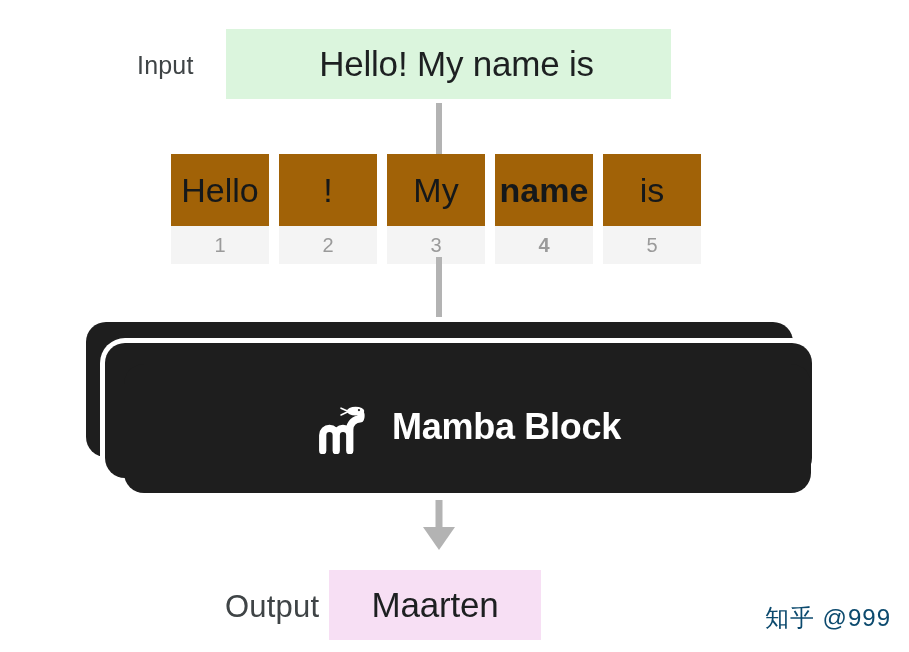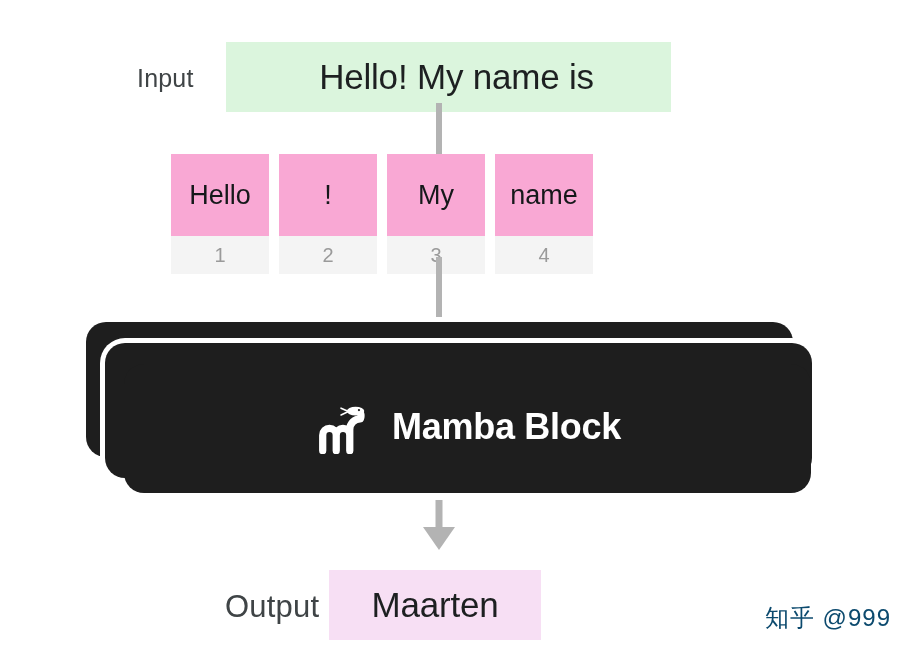--- a/index.html
+++ b/index.html
@@ -18,21 +18,21 @@
 
   .stage {
     position: absolute;
     inset: 0;
   }
 
   
   .input-row {
     position: absolute;
     left: 0;
-    top: 42px;
+    top: 29px;
     width: 811px;
     height: 70px;
     display: flex;
     align-items: center;
   }
   .input-label {
     position: absolute;
     left: 137px;
     top: 22px;
     font-size: 25px;
@@ -76,40 +76,40 @@
     top: 154px;
     display: flex;
     gap: 10px;
   }
   .token {
     display: flex;
     flex-direction: column;
     width: 98px;
   }
   .token-word {
-    height: 82px;
-    background: #f9a8d4;
-    display: flex;
-    align-items: center;
-    justify-content: center;
-    font-size: 27px;
+    height: 72px;
+    background: #a16207;
+    display: flex;
+    align-items: center;
+    justify-content: center;
+    font-size: 34px;
     color: #15181a;
     white-space: nowrap;
   }
   .token-index {
     height: 38px;
     background: #f4f4f4;
     display: flex;
     align-items: center;
     justify-content: center;
     font-size: 20px;
     color: #9a9a9a;
   }
   .token.w-name .token-word,
-  .token.w-name .token-index { width: 98px; }
+  .token.w-name .token-index { width: 98px; font-weight: bold; }
 
   
   .stack {
     position: absolute;
     left: 70px;
     top: 322px;
     width: 740px;
     height: 180px;
     margin-left: 16px;
   }
@@ -233,20 +233,24 @@
       <div class="token-word">!</div>
       <div class="token-index">2</div>
     </div>
     <div class="token">
       <div class="token-word">My</div>
       <div class="token-index">3</div>
     </div>
     <div class="token w-name">
       <div class="token-word">name</div>
       <div class="token-index">4</div>
+    </div>
+    <div class="token">
+      <div class="token-word">is</div>
+      <div class="token-index">5</div>
     </div>
   </div>
 
   <div class="line line-2"></div>
 
   <div class="stack">
     <div class="card card-back"></div>
     <div class="card card-mid"></div>
     <div class="card card-front">
       <div class="card-front-inner">

